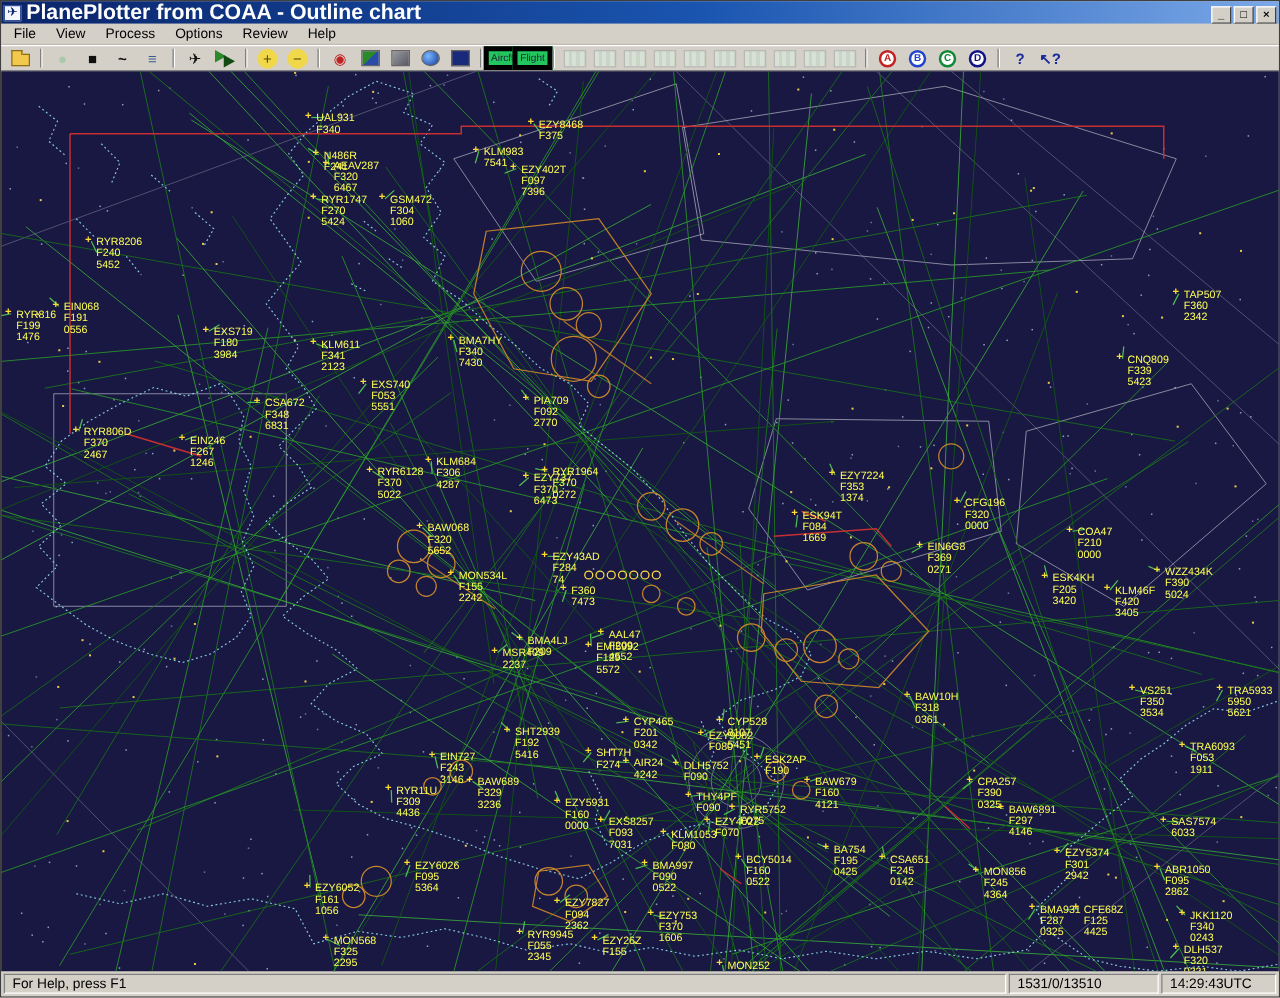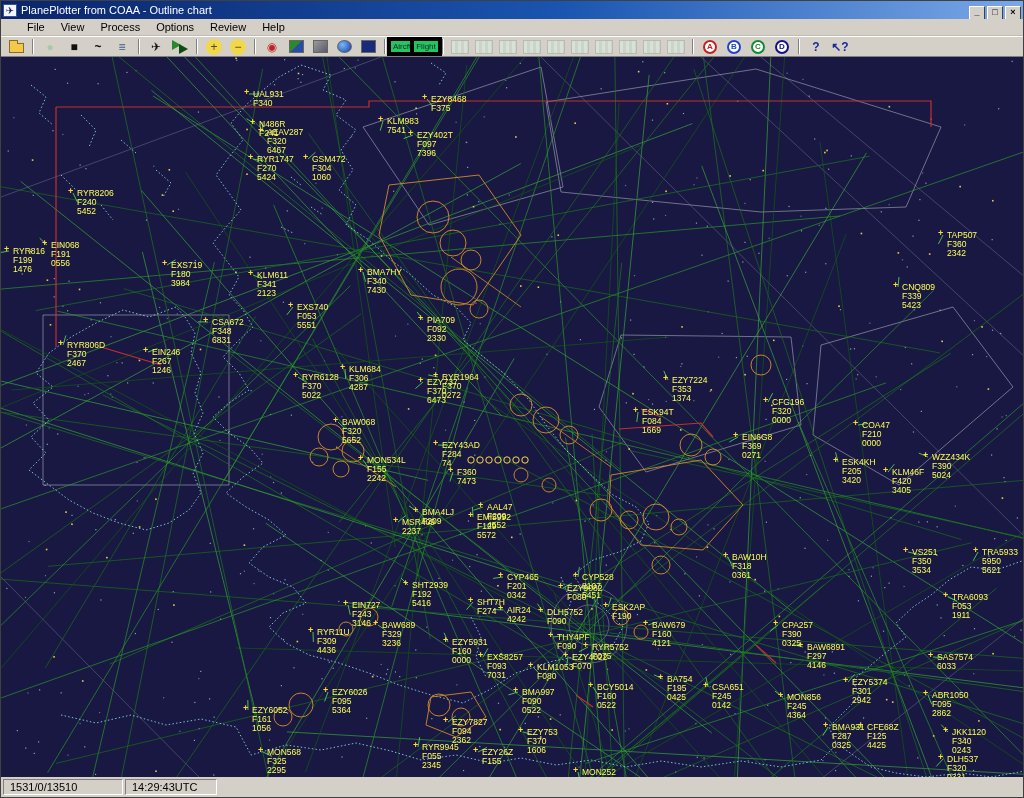--- a/index.html
+++ b/index.html
@@ -1,24 +1,24 @@
 <!DOCTYPE html>
 <html><head>
 <meta charset="utf-8">
 <style>
 *{box-sizing:border-box;margin:0;padding:0}
 html,body{width:1024px;height:798px;overflow:hidden;font-family:"Liberation Sans",sans-serif;background:#d4d0c8}
 .window{width:1024px;height:798px;display:flex;flex-direction:column;border:1px solid #404040}
 
 .titlebar{height:18px;background:linear-gradient(90deg,#0a246a 0%,#1a55b0 55%,#7aa8e8 100%);display:flex;align-items:center;padding:0 2px;gap:4px;flex:0 0 auto}
 .app-icon{width:14px;height:13px;background:#f4f6ff;color:#0a246a;font-size:10px;line-height:12px;text-align:center;border:1px solid #35519a}
-.title{color:#fff;font-size:11px;font-weight:normal;flex:1;white-space:nowrap;overflow:hidden}
+.title{color:#fff;font-size:17px;font-weight:bold;flex:1;white-space:nowrap;overflow:hidden}
 .winbtn{width:16px;height:14px;background:#d4d0c8;border:1px solid;border-color:#fff #404040 #404040 #fff;font-size:9px;line-height:11px;text-align:center;margin-left:2px;color:#000;font-weight:bold}
 
-.menubar{height:17px;background:#d4d0c8;display:flex;align-items:center;padding-left:18px;flex:0 0 auto;border-bottom:1px solid #c0bcb4}
+.menubar{height:17px;background:#d4d0c8;display:flex;align-items:center;padding-left:2px;flex:0 0 auto;border-bottom:1px solid #c0bcb4}
 .mi{font-size:11px;padding:2px 8px;color:#000}
 
 .toolbar{height:21px;background:#d4d0c8;display:flex;align-items:center;padding:0 3px;flex:0 0 auto;border-top:1px solid #fff;border-bottom:1px solid #808080}
 .tb{width:22px;height:19px;display:flex;align-items:center;justify-content:center;margin:0 1px}
 .tbgap{width:2px;height:15px;border-left:1px solid #808080;border-right:1px solid #fff;margin:0 4px}
 .ic-glyph{font-size:12px;line-height:1;width:16px;height:16px;display:flex;align-items:center;justify-content:center}
 .rnd{border-radius:50%}
 .ic-text{font-size:8px;border:4px solid #000000;background:#22c55e;padding:1px 2px;color:#223}
 .ic-circle{width:14px;height:14px;border:2px solid;border-radius:50%;font-size:8px;font-weight:bold;display:flex;align-items:center;justify-content:center;background:#fff}
 .ic-ghost{width:18px;height:14px;border:1px solid #b4b4b4;background:repeating-linear-gradient(90deg,#d9e4d9 0 3px,#c9d6c9 3px 6px);opacity:.85}
@@ -1052,21 +1052,21 @@
         <div class="ac" style="left: 211px; top: 261px;">
           <span class="acm">+</span>
           <span class="ln">CSA672</span>
           <span class="ln">F348</span>
           <span class="ln">6831</span>
         </div>
         <div class="ac" style="left: 426px; top: 259px;">
           <span class="acm">+</span>
           <span class="ln">PIA709</span>
           <span class="ln">F092</span>
-          <span class="ln">2330</span>
+          <span class="ln">2770</span>
         </div>
         <div class="ac" style="left: 66px; top: 284px;">
           <span class="acm">+</span>
           <span class="ln">RYR806D</span>
           <span class="ln">F370</span>
           <span class="ln">2467</span>
         </div>
         <div class="ac" style="left: 151px; top: 291px;">
           <span class="acm">+</span>
           <span class="ln">EIN246</span>
@@ -1438,17 +1438,18 @@
         <div class="ac" style="left: 946px; top: 698px;">
           <span class="acm">+</span>
           <span class="ln">DLH537</span>
           <span class="ln">F320</span>
           <span class="ln">0331</span>
         </div>
       </div>
   </div>
 
   <div class="statusbar">
+    <div class="sp grow">For Help, press F1</div>
     <div class="sp w-counter">1531/0/13510</div>
     <div class="sp w-clock">14:29:43UTC</div>
   </div>
 
 </div>
 
 </body></html>

